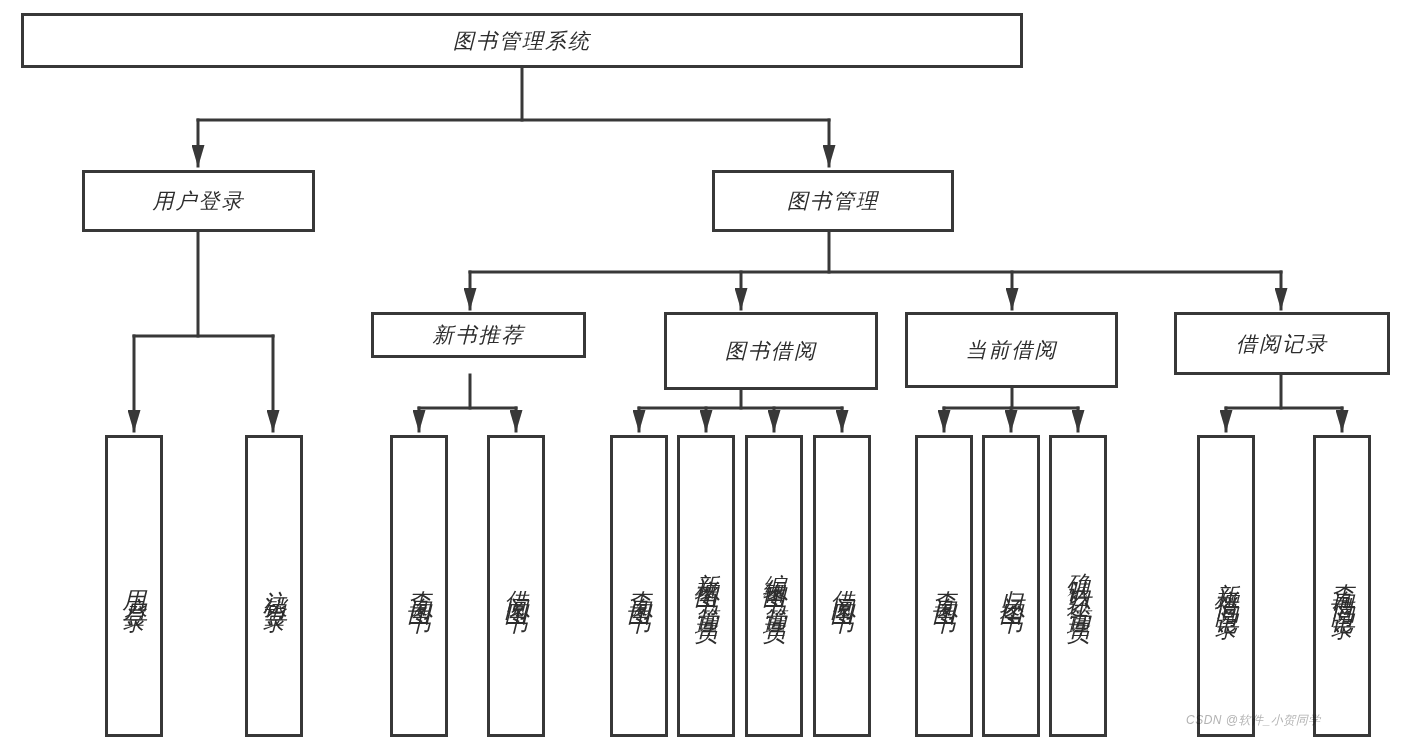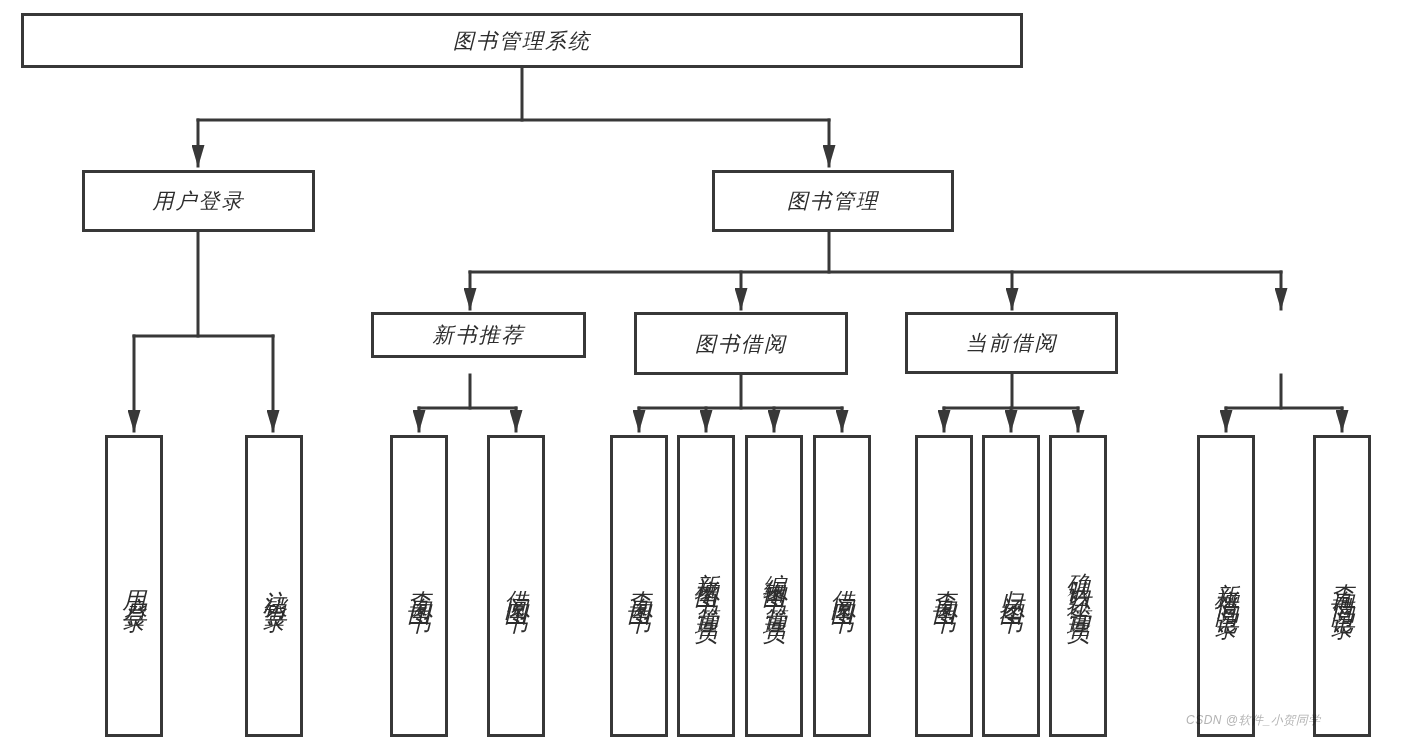--- a/index.html
+++ b/index.html
@@ -108,25 +108,28 @@
   <div class="node h" style="left:82px;top:170px;width:233px;height:62px">
     <span>用户登录</span>
   </div>
   <div class="node h" style="left:712px;top:170px;width:242px;height:62px">
     <span>图书管理</span>
   </div>
 
   <div class="node h" style="left:371px;top:312px;width:215px;height:46px">
     <span>新书推荐</span>
   </div>
-  <div class="node h" style="left:634px;top:312px;width:214px;height:63px">
+  <div class="node h" style="left:664px;top:312px;width:214px;height:78px">
     <span>图书借阅</span>
   </div>
-  <div class="node h" style="left:905px;top:312px;width:213px;height:62px">
+  <div class="node h" style="left:905px;top:312px;width:213px;height:76px">
     <span>当前借阅</span>
+  </div>
+  <div class="node h" style="left:1174px;top:312px;width:216px;height:63px">
+    <span>借阅记录</span>
   </div>
 
   <div class="node v" style="left:105px;top:435px;width:58px;height:302px">
     <span>用户登录</span>
   </div>
   <div class="node v" style="left:245px;top:435px;width:58px;height:302px">
     <span>注销登录</span>
   </div>
 
   <div class="node v" style="left:390px;top:435px;width:58px;height:302px">

